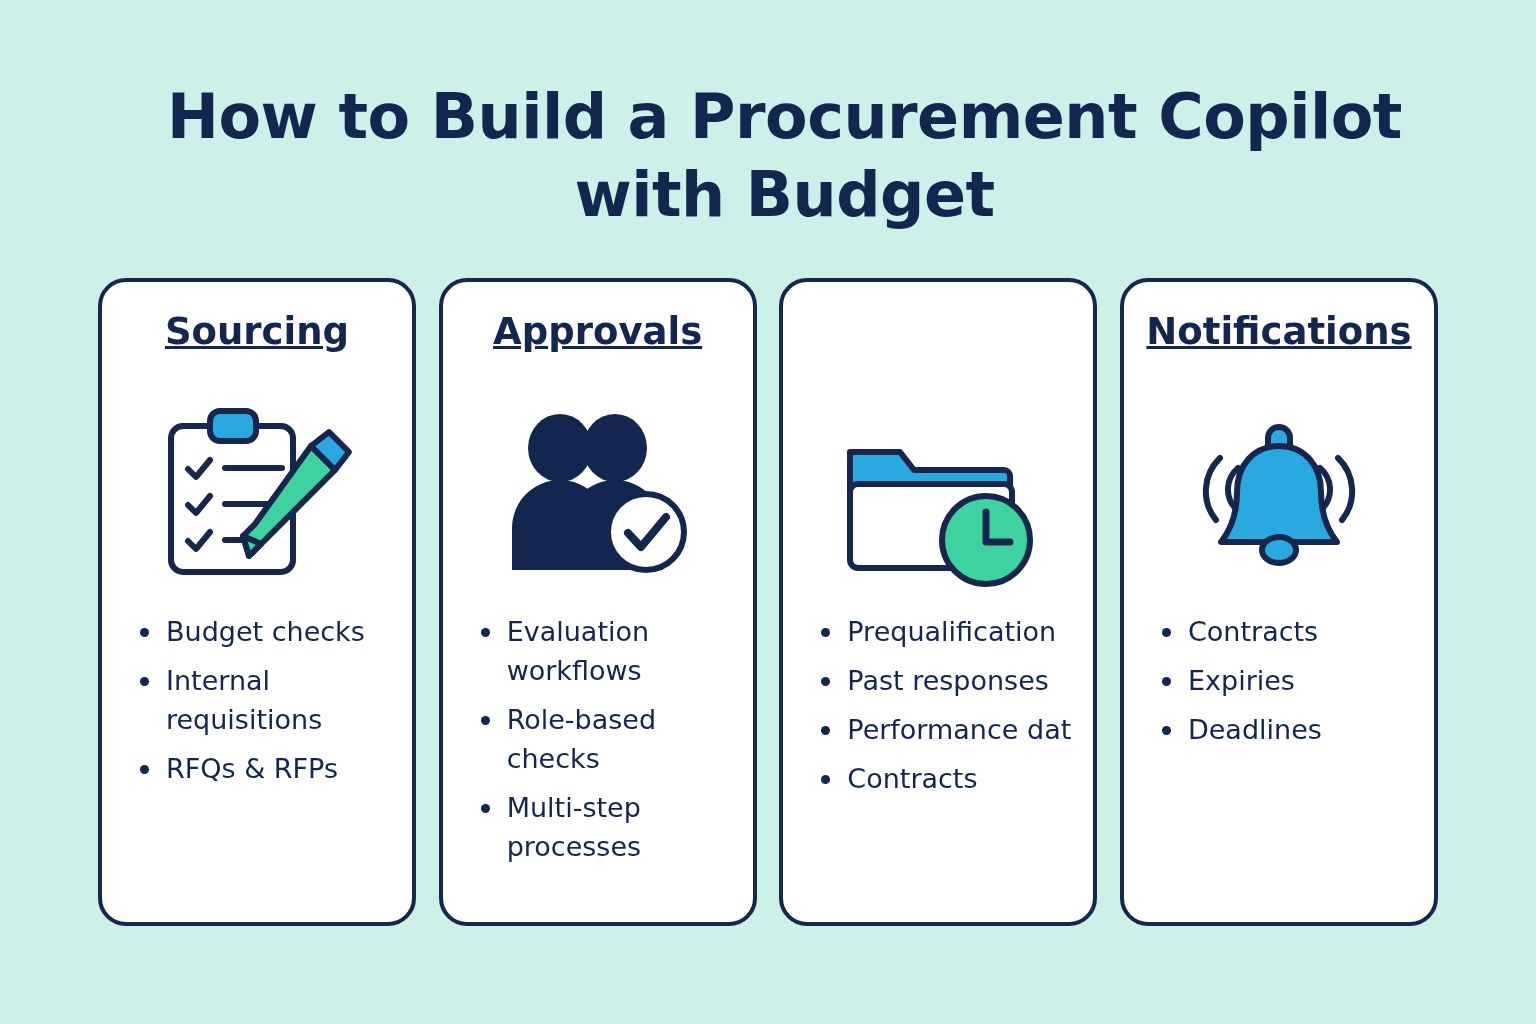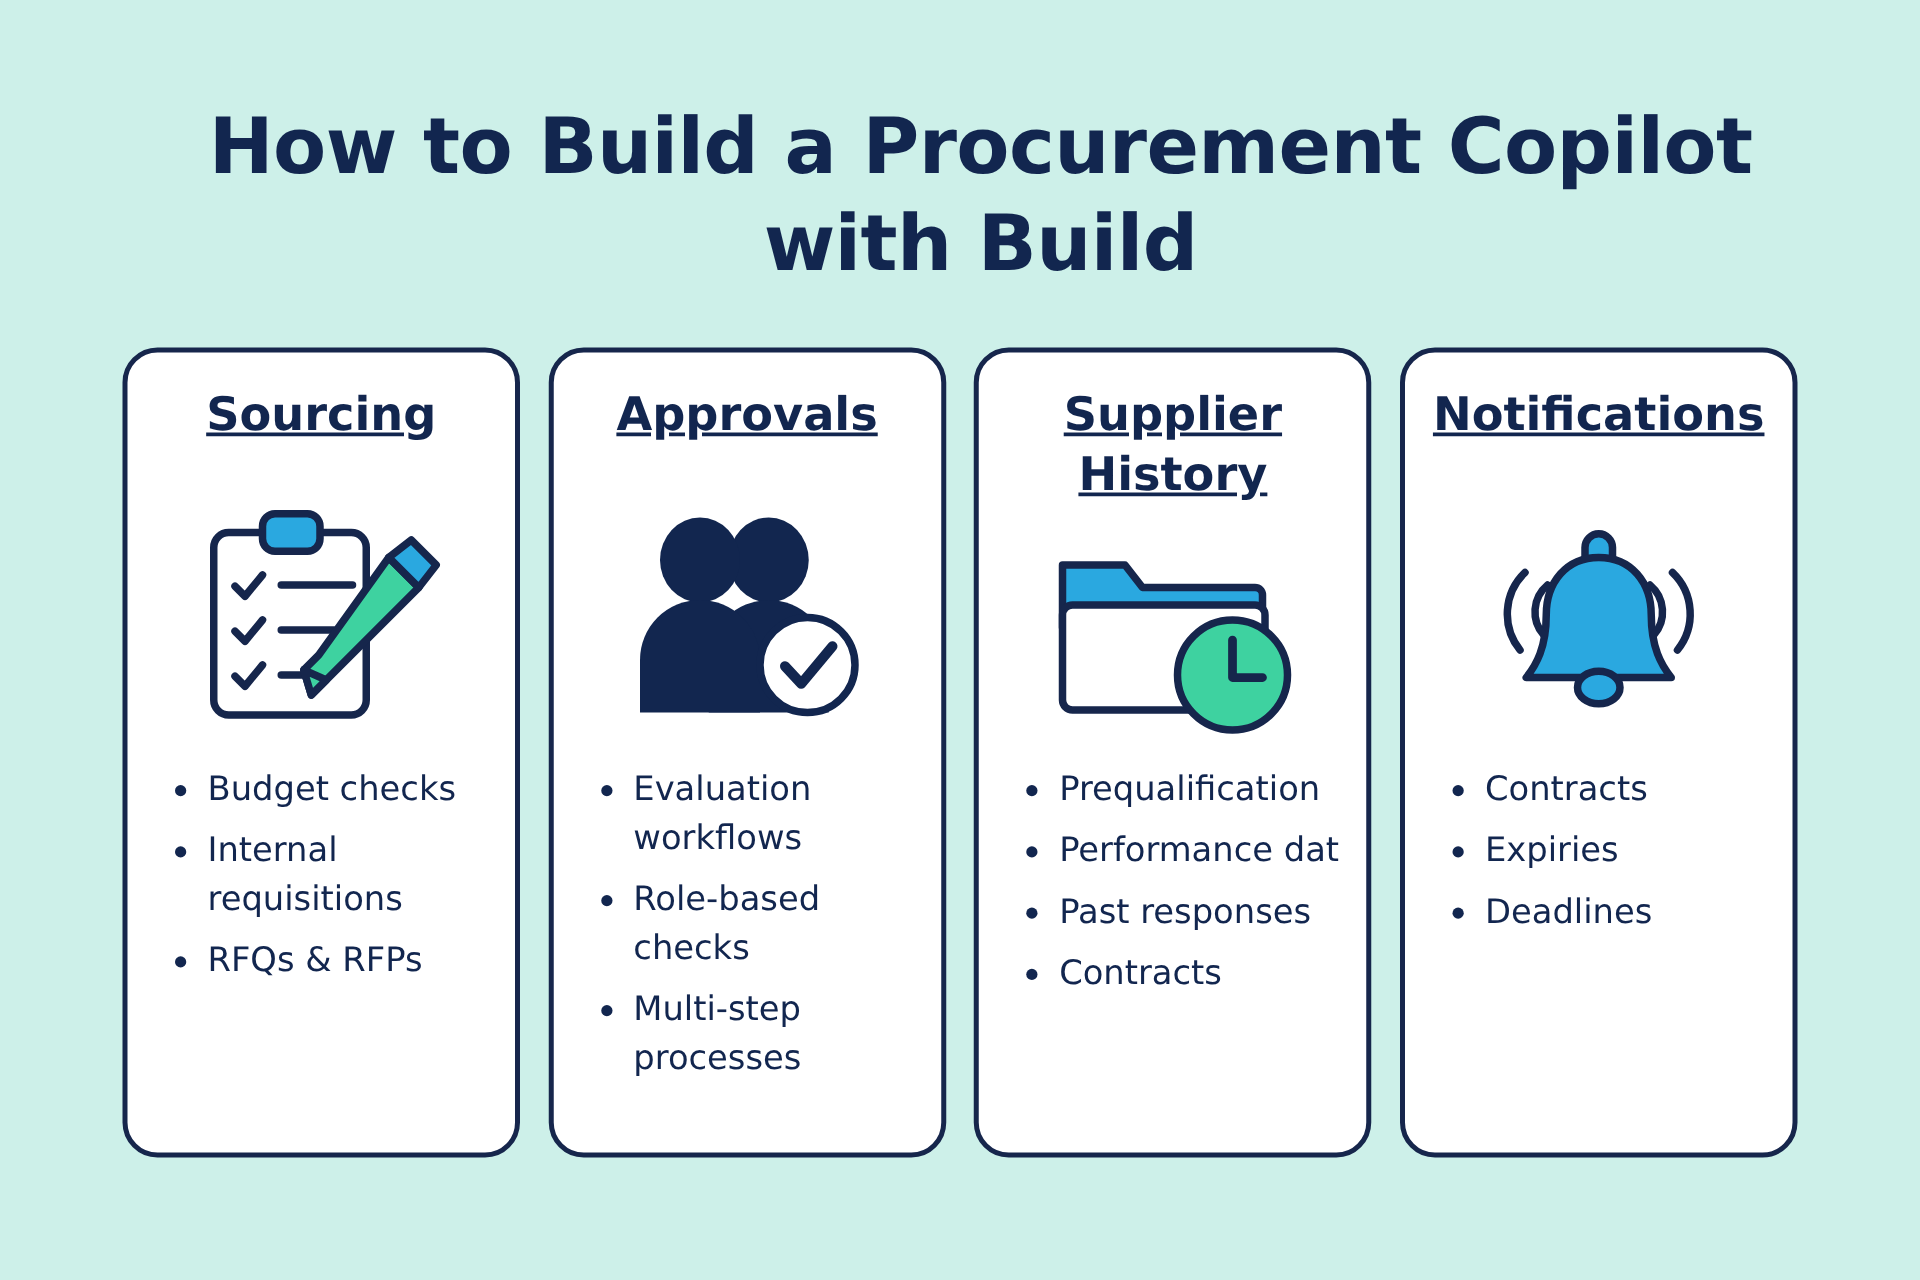--- a/index.html
+++ b/index.html
@@ -110,21 +110,21 @@
     background: #12264f;
   }
 </style>
 </head>
 <body>
 
 <div class="page">
 
   <div class="title">
     <span class="title-line">How to Build a Procurement Copilot</span>
-    <span class="title-line">with Build</span>
+    <span class="title-line">with Budget</span>
   </div>
 
   <div class="cards">
 
     <div class="card">
       <div class="card-title">Sourcing</div>
 
       <div class="icon-wrap">
         <svg width="200" height="168" viewBox="0 0 200 168">
 
@@ -173,38 +173,37 @@
       </div>
 
       <ul class="bullets">
         <li>Evaluation workflows</li>
         <li>Role-based checks</li>
         <li>Multi-step processes</li>
       </ul>
     </div>
 
     <div class="card two-line">
-      <div class="card-title">Supplier History</div>
 
       <div class="icon-wrap">
         <svg width="200" height="160" viewBox="0 0 200 160">
 
           <path d="M12 20 h50 l14 18 h90 a6 6 0 0 1 6 6 v26 H12 Z" fill="#2aa8e0" stroke="#16264c" stroke-width="6" stroke-linejoin="round"></path>
 
           <rect x="12" y="52" width="162" height="84" rx="8" ry="8" fill="#ffffff" stroke="#16264c" stroke-width="6"></rect>
 
           <circle cx="148" cy="108" r="44" fill="#3ed2a0" stroke="#16264c" stroke-width="6"></circle>
           <polyline points="148,80 148,110 172,110" fill="none" stroke="#16264c" stroke-width="7" stroke-linecap="round" stroke-linejoin="round"></polyline>
         </svg>
       </div>
 
       <ul class="bullets">
         <li>Prequalification</li>
+        <li>Past responses</li>
         <li>Performance dat</li>
-        <li>Past responses</li>
         <li>Contracts</li>
       </ul>
     </div>
 
     <div class="card">
       <div class="card-title">Notifications</div>
 
       <div class="icon-wrap">
         <svg width="206" height="168" viewBox="0 0 206 168">
 

